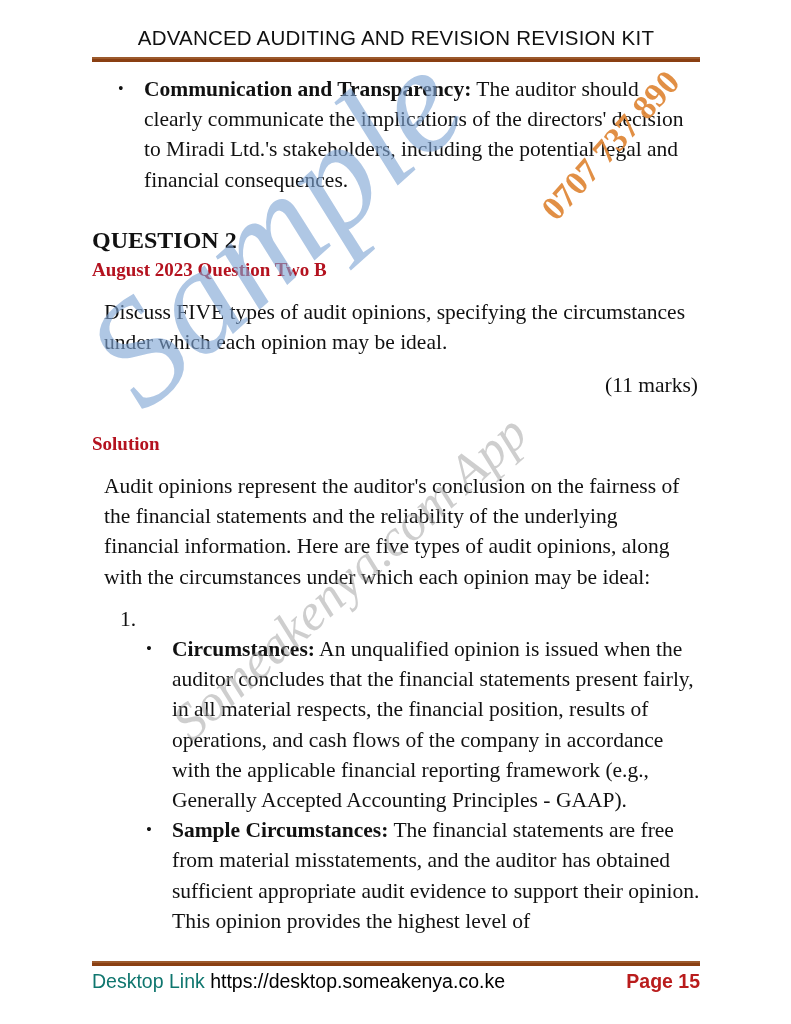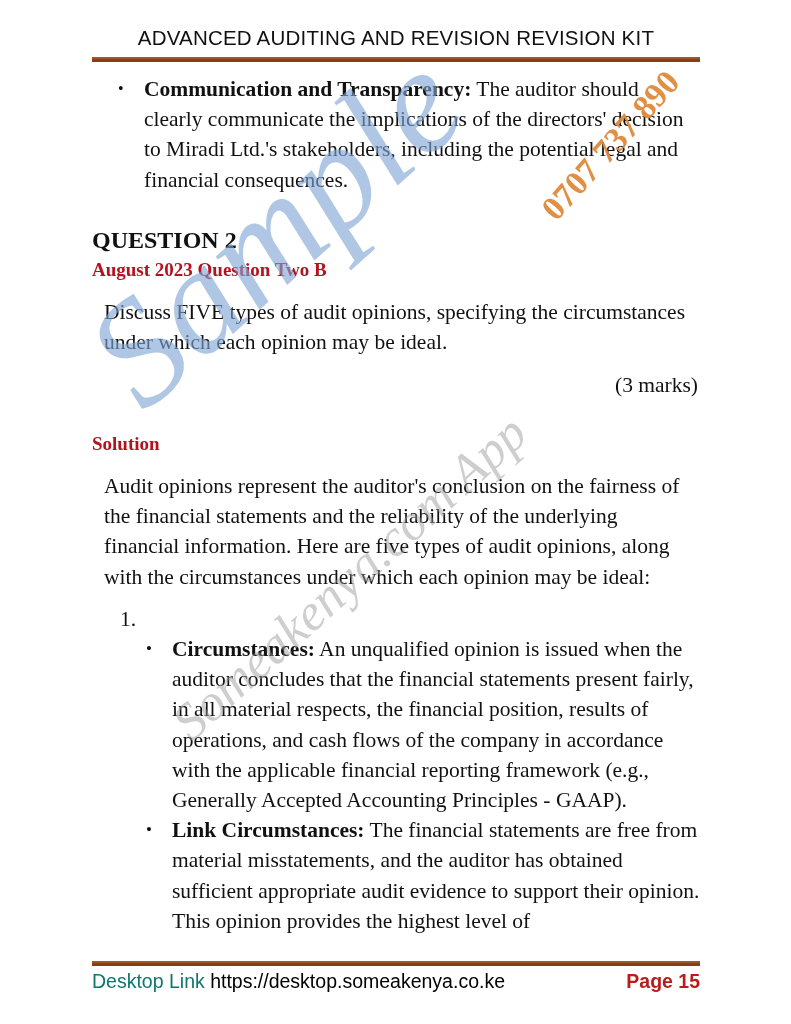--- a/index.html
+++ b/index.html
@@ -201,39 +201,39 @@
     <div class="bullet-row lvl-a">
       <span class="marker">•</span>
       <span class="body"><span class="b">Communication and Transparency:</span><span> The auditor should clearly communicate the implications of the directors' decision to Miradi Ltd.'s stakeholders, including the potential legal and financial consequences.</span></span>
     </div>
 
     <div class="spacer-lg"></div>
 
     <div class="heading-black">QUESTION 2</div>
     <div class="heading-red">August 2023 Question Two B</div>
     <div class="para">Discuss FIVE types of audit opinions, specifying the circumstances under which each opinion may be ideal.</div>
-    <div class="marks">(3 marks)</div>
+    <div class="marks">(11 marks)</div>
 
     <div class="spacer-md"></div>
 
     <div class="heading-red">Solution</div>
     <div class="para">Audit opinions represent the auditor's conclusion on the fairness of the financial statements and the reliability of the underlying financial information. Here are five types of audit opinions, along with the circumstances under which each opinion may be ideal:</div>
 
     <div class="num-row">
       <span class="marker">1.</span>
     </div>
 
     <div class="lvl-b">
       <span class="marker">•</span>
       <span class="body"><span class="b">Circumstances:</span><span> An unqualified opinion is issued when the auditor concludes that the financial statements present fairly, in all material respects, the financial position, results of operations, and cash flows of the company in accordance with the applicable financial reporting framework (e.g., Generally Accepted Accounting Principles - GAAP).</span></span>
     </div>
 
     <div class="lvl-b">
       <span class="marker">•</span>
-      <span class="body"><span class="b">Link Circumstances:</span><span> The financial statements are free from material misstatements, and the auditor has obtained sufficient appropriate audit evidence to support their opinion. This opinion provides the highest level of</span></span>
+      <span class="body"><span class="b">Sample Circumstances:</span><span> The financial statements are free from material misstatements, and the auditor has obtained sufficient appropriate audit evidence to support their opinion. This opinion provides the highest level of</span></span>
     </div>
 
   </div>
 
   <div class="wm wm-sample">Sample</div>
   <div class="wm wm-site">Someakenya.com App</div>
   <div class="wm wm-phone">0707 737 890</div>
 
   <div class="rule rule-footer"></div>
   <div class="footer">

